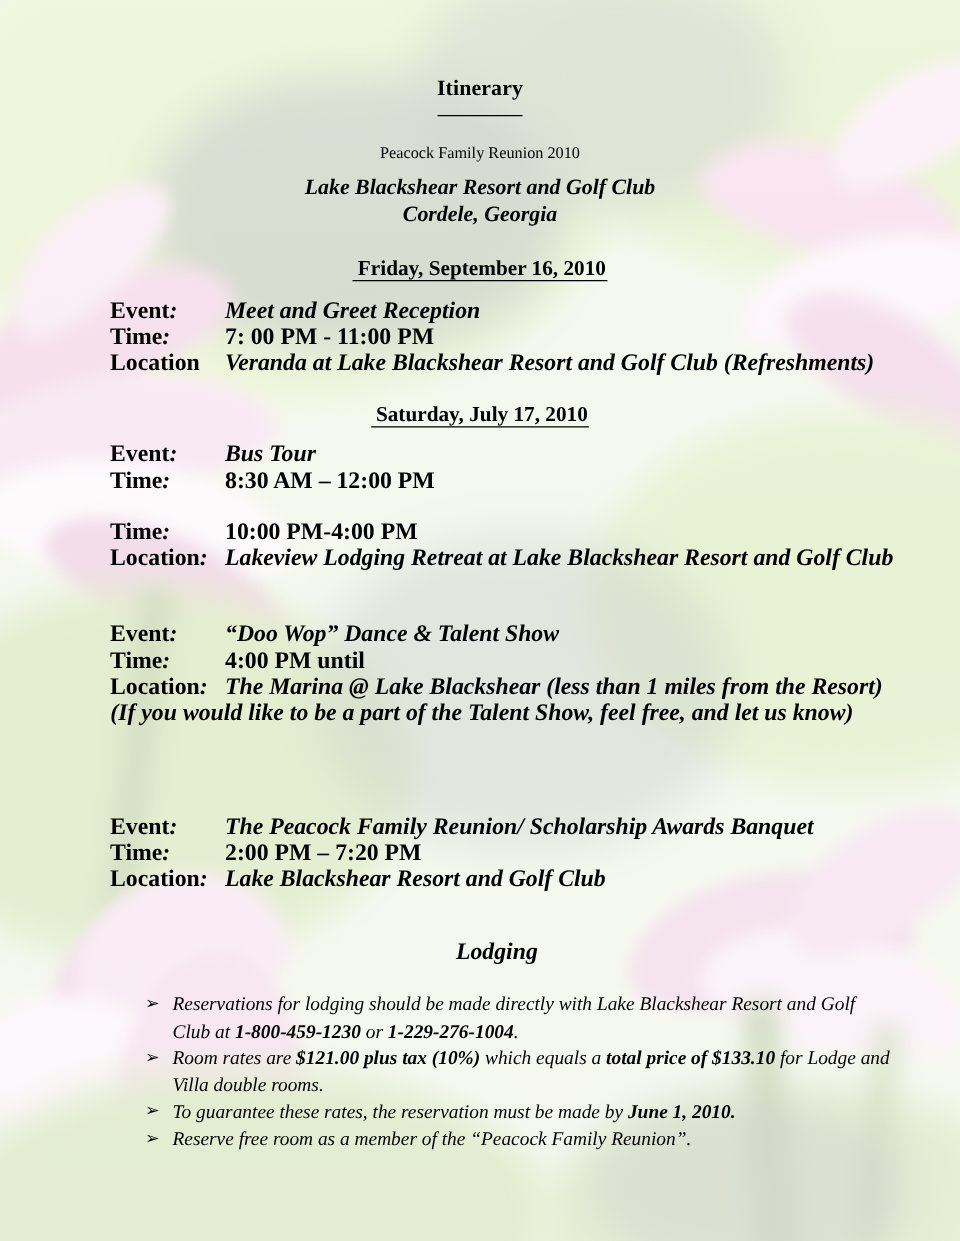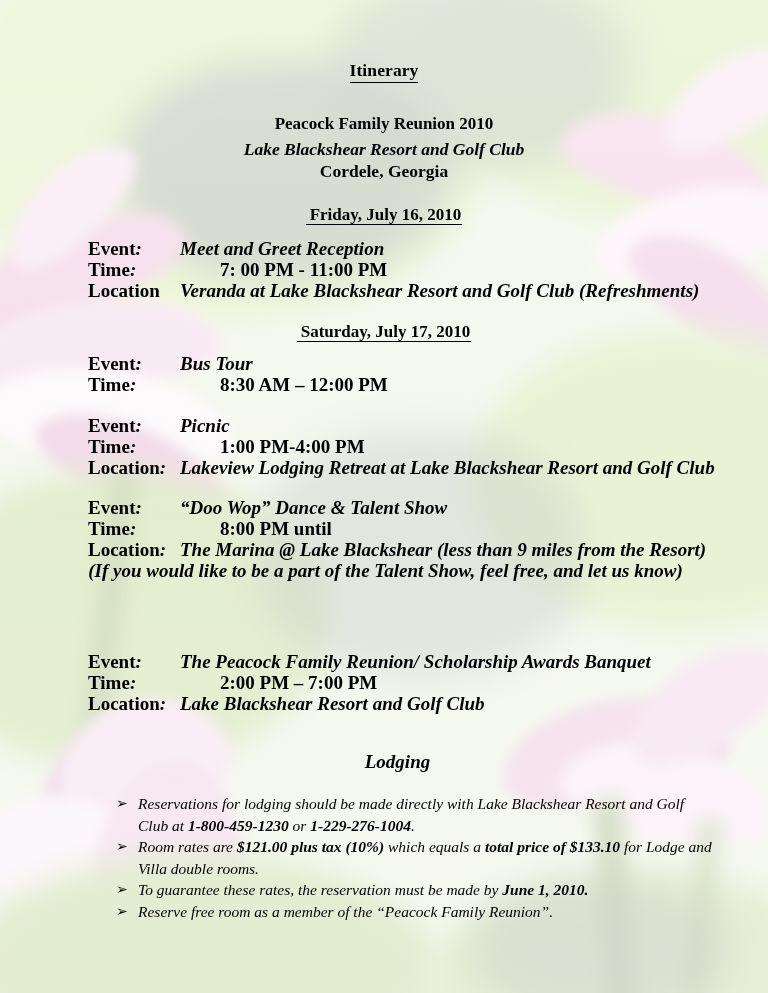--- a/index.html
+++ b/index.html
@@ -69,47 +69,48 @@
     position: absolute;
     left: 0; right: 0;
     top: 60px;
     text-align: center;
     font-size: 17.5px;
     font-weight: bold;
     letter-spacing: 0.1px;
   }
   .doc-title span {
     border-bottom: 1.6px solid #000;
-    padding-bottom: 2px;
+    padding-bottom: 12px;
   }
 
   .reunion-name {
     position: absolute;
     left: 0; right: 0;
     top: 114px;
     text-align: center;
-    font-size: 17px;
-    font-weight: bold;
+    font-size: 13px;
+    font-weight: normal;
   }
   .venue {
     position: absolute;
     left: 0; right: 0;
     top: 139px;
     text-align: center;
     font-size: 17.5px;
     font-weight: bold;
     font-style: italic;
   }
   .city {
     position: absolute;
     left: 0; right: 0;
     top: 161px;
     text-align: center;
     font-size: 17.5px;
     font-weight: bold;
+    font-style: italic;
   }
 
   .day-heading {
     position: absolute;
     left: 0; right: 0;
     text-align: center;
     font-size: 17px;
     font-weight: bold;
   }
   .day-heading span {
@@ -137,21 +138,20 @@
   }
   .ev .lbl .colon { font-style: italic; }
   .ev .val {
     display: inline-block;
     font-weight: bold;
     font-style: italic;
     vertical-align: top;
   }
   .ev .val.plain {
     font-style: normal;
-    margin-left: 40px;
   }
   .ev .note {
     display: block;
     font-weight: bold;
     font-style: italic;
     text-align: center;
     width: 595px;
     margin-left: 0px;
     line-height: 21px;
   }
@@ -244,21 +244,21 @@
 
     <div class="doc-title">
       <span>Itinerary</span>
     </div>
 
     <div class="reunion-name">Peacock Family Reunion 2010</div>
     <div class="venue">Lake Blackshear Resort and Golf Club</div>
     <div class="city">Cordele, Georgia</div>
 
     <div class="day-heading" style="top:205px;">
-      <span>Friday, July 16, 2010</span>
+      <span>Friday, September 16, 2010</span>
     </div>
 
     <div class="ev" style="top:238px;">
       <span class="row">
         <span class="lbl"><span>Event</span><span class="colon">:</span></span><span class="val">Meet and Greet Reception</span>
       </span>
       <span class="row">
         <span class="lbl"><span>Time</span><span class="colon">:</span></span><span class="val plain">7: 00 PM - 11:00 PM</span>
       </span>
       <span class="row">
@@ -274,50 +274,47 @@
       <span class="row">
         <span class="lbl"><span>Event</span><span class="colon">:</span></span><span class="val">Bus Tour</span>
       </span>
       <span class="row">
         <span class="lbl"><span>Time</span><span class="colon">:</span></span><span class="val plain">8:30 AM – 12:00 PM</span>
       </span>
     </div>
 
     <div class="ev" style="top:415px;">
       <span class="row">
-        <span class="lbl"><span>Event</span><span class="colon">:</span></span><span class="val">Picnic</span>
-      </span>
-      <span class="row">
-        <span class="lbl"><span>Time</span><span class="colon">:</span></span><span class="val plain">1:00 PM-4:00 PM</span>
+        <span class="lbl"><span>Time</span><span class="colon">:</span></span><span class="val plain">10:00 PM-4:00 PM</span>
       </span>
       <span class="row">
         <span class="lbl"><span>Location</span><span class="colon">:</span></span><span class="val">Lakeview Lodging Retreat at Lake Blackshear Resort and Golf Club</span>
       </span>
     </div>
 
     <div class="ev" style="top:497px;">
       <span class="row">
         <span class="lbl"><span>Event</span><span class="colon">:</span></span><span class="val">“Doo Wop” Dance &amp; Talent Show</span>
       </span>
       <span class="row">
-        <span class="lbl"><span>Time</span><span class="colon">:</span></span><span class="val plain">8:00 PM until</span>
-      </span>
-      <span class="row">
-        <span class="lbl"><span>Location</span><span class="colon">:</span></span><span class="val">The Marina @ Lake Blackshear (less than 9 miles from the Resort)</span>
+        <span class="lbl"><span>Time</span><span class="colon">:</span></span><span class="val plain">4:00 PM until</span>
+      </span>
+      <span class="row">
+        <span class="lbl"><span>Location</span><span class="colon">:</span></span><span class="val">The Marina @ Lake Blackshear (less than 1 miles from the Resort)</span>
       </span>
       <span class="note">(If you would like to be a part of the Talent Show, feel free, and let us know)</span>
     </div>
 
 
     <div class="ev" style="top:651px;">
       <span class="row">
         <span class="lbl"><span>Event</span><span class="colon">:</span></span><span class="val">The Peacock Family Reunion/ Scholarship Awards Banquet</span>
       </span>
       <span class="row">
-        <span class="lbl"><span>Time</span><span class="colon">:</span></span><span class="val plain">2:00 PM – 7:00 PM</span>
+        <span class="lbl"><span>Time</span><span class="colon">:</span></span><span class="val plain">2:00 PM – 7:20 PM</span>
       </span>
       <span class="row">
         <span class="lbl"><span>Location</span><span class="colon">:</span></span><span class="val">Lake Blackshear Resort and Golf Club</span>
       </span>
     </div>
 
     <div class="lodging-heading">Lodging</div>
 
     <div id="lodging-list">
         <div class="bullet-row"><span class="marker">➢</span><span><span>Reservations for lodging should be made directly with Lake Blackshear Resort and Golf Club at </span><b>1-800-459-1230</b><span> or </span><b>1-229-276-1004</b><span>.</span></span></div>

